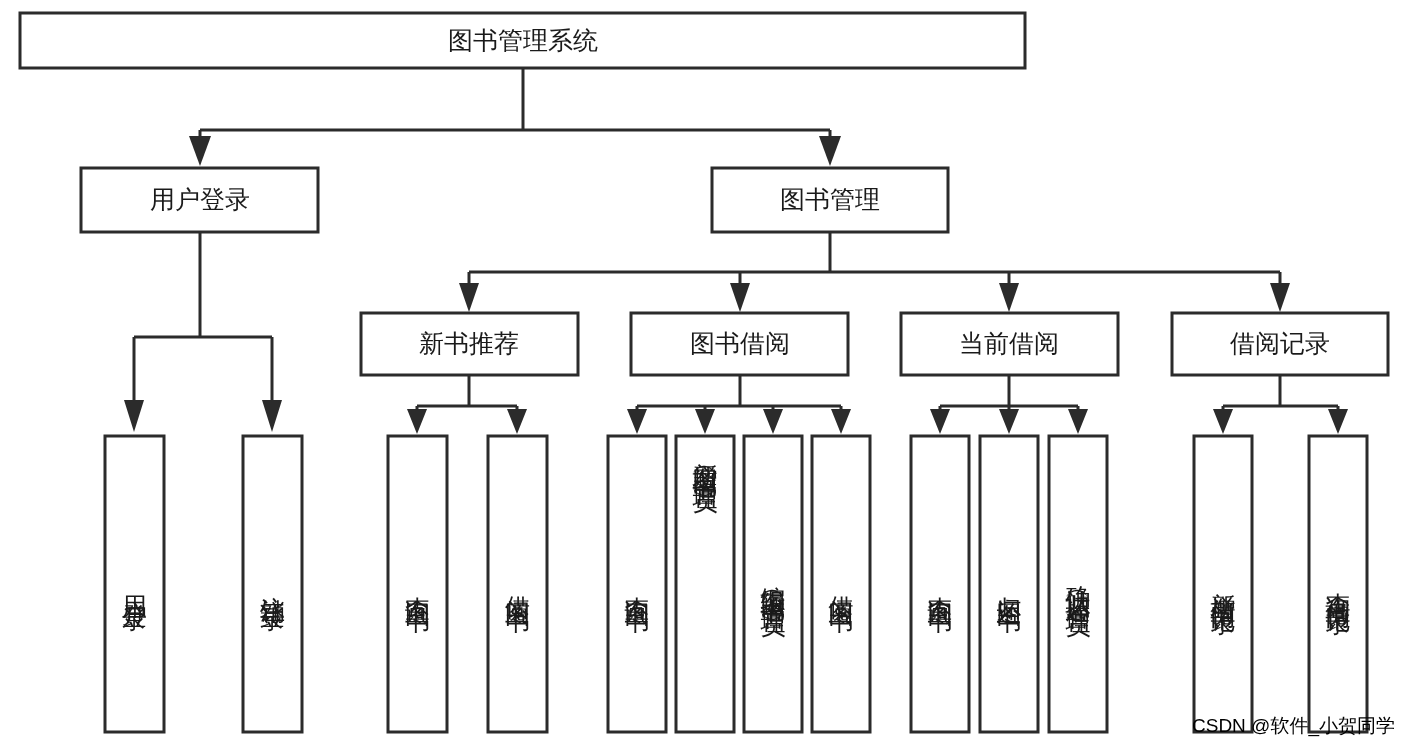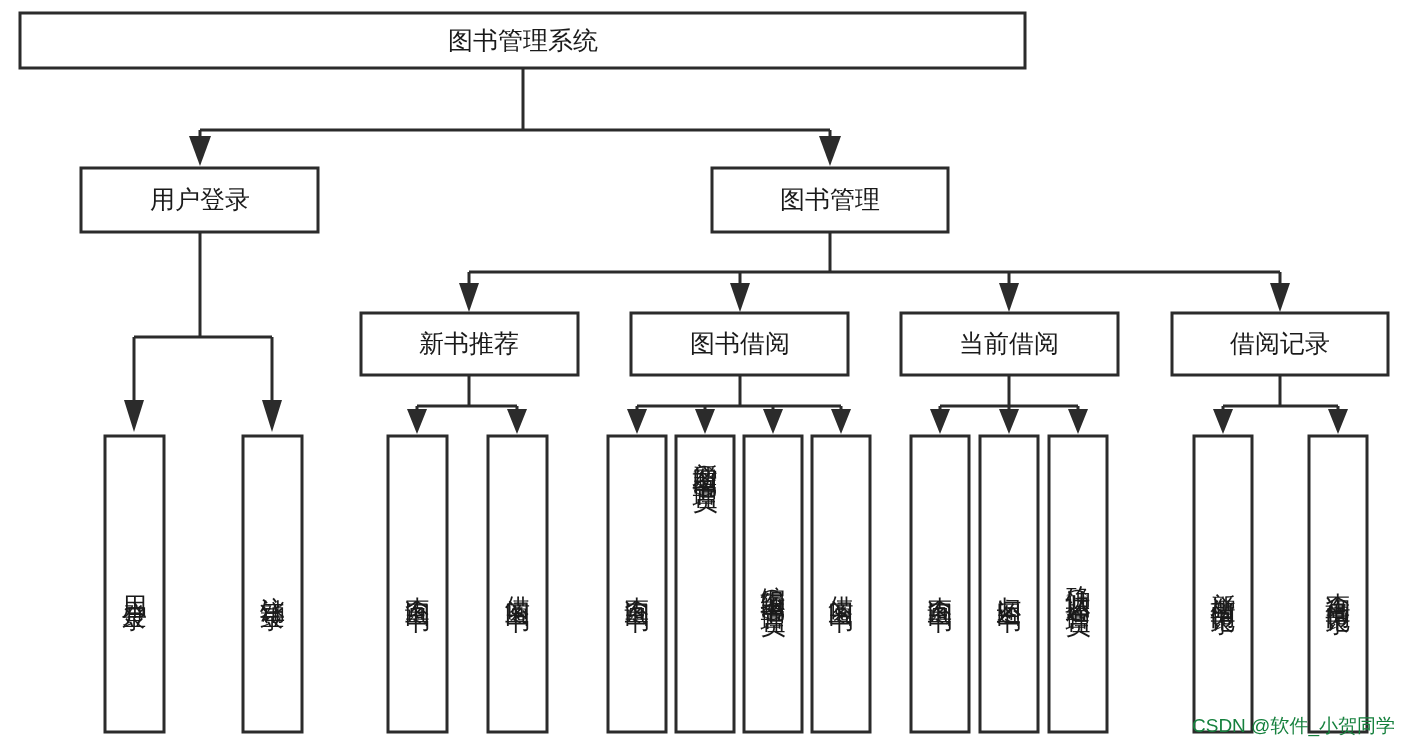--- a/index.html
+++ b/index.html
@@ -59,21 +59,21 @@
     text-align: center;
     pointer-events: none;
     user-select: none;
   }
   .watermark {
     position: absolute;
     left: 1192px;
     top: 713px;
     font-family: "Liberation Sans", "DejaVu Sans", sans-serif;
     font-size: 19px;
-    color: #15803d;
+    color: #000000;
     white-space: nowrap;
     user-select: none;
   }
 </style>
 </head>
 <body>
 
 <div id="canvas-wrap">
 
   <svg class="diagram" viewBox="0 0 1405 747">

